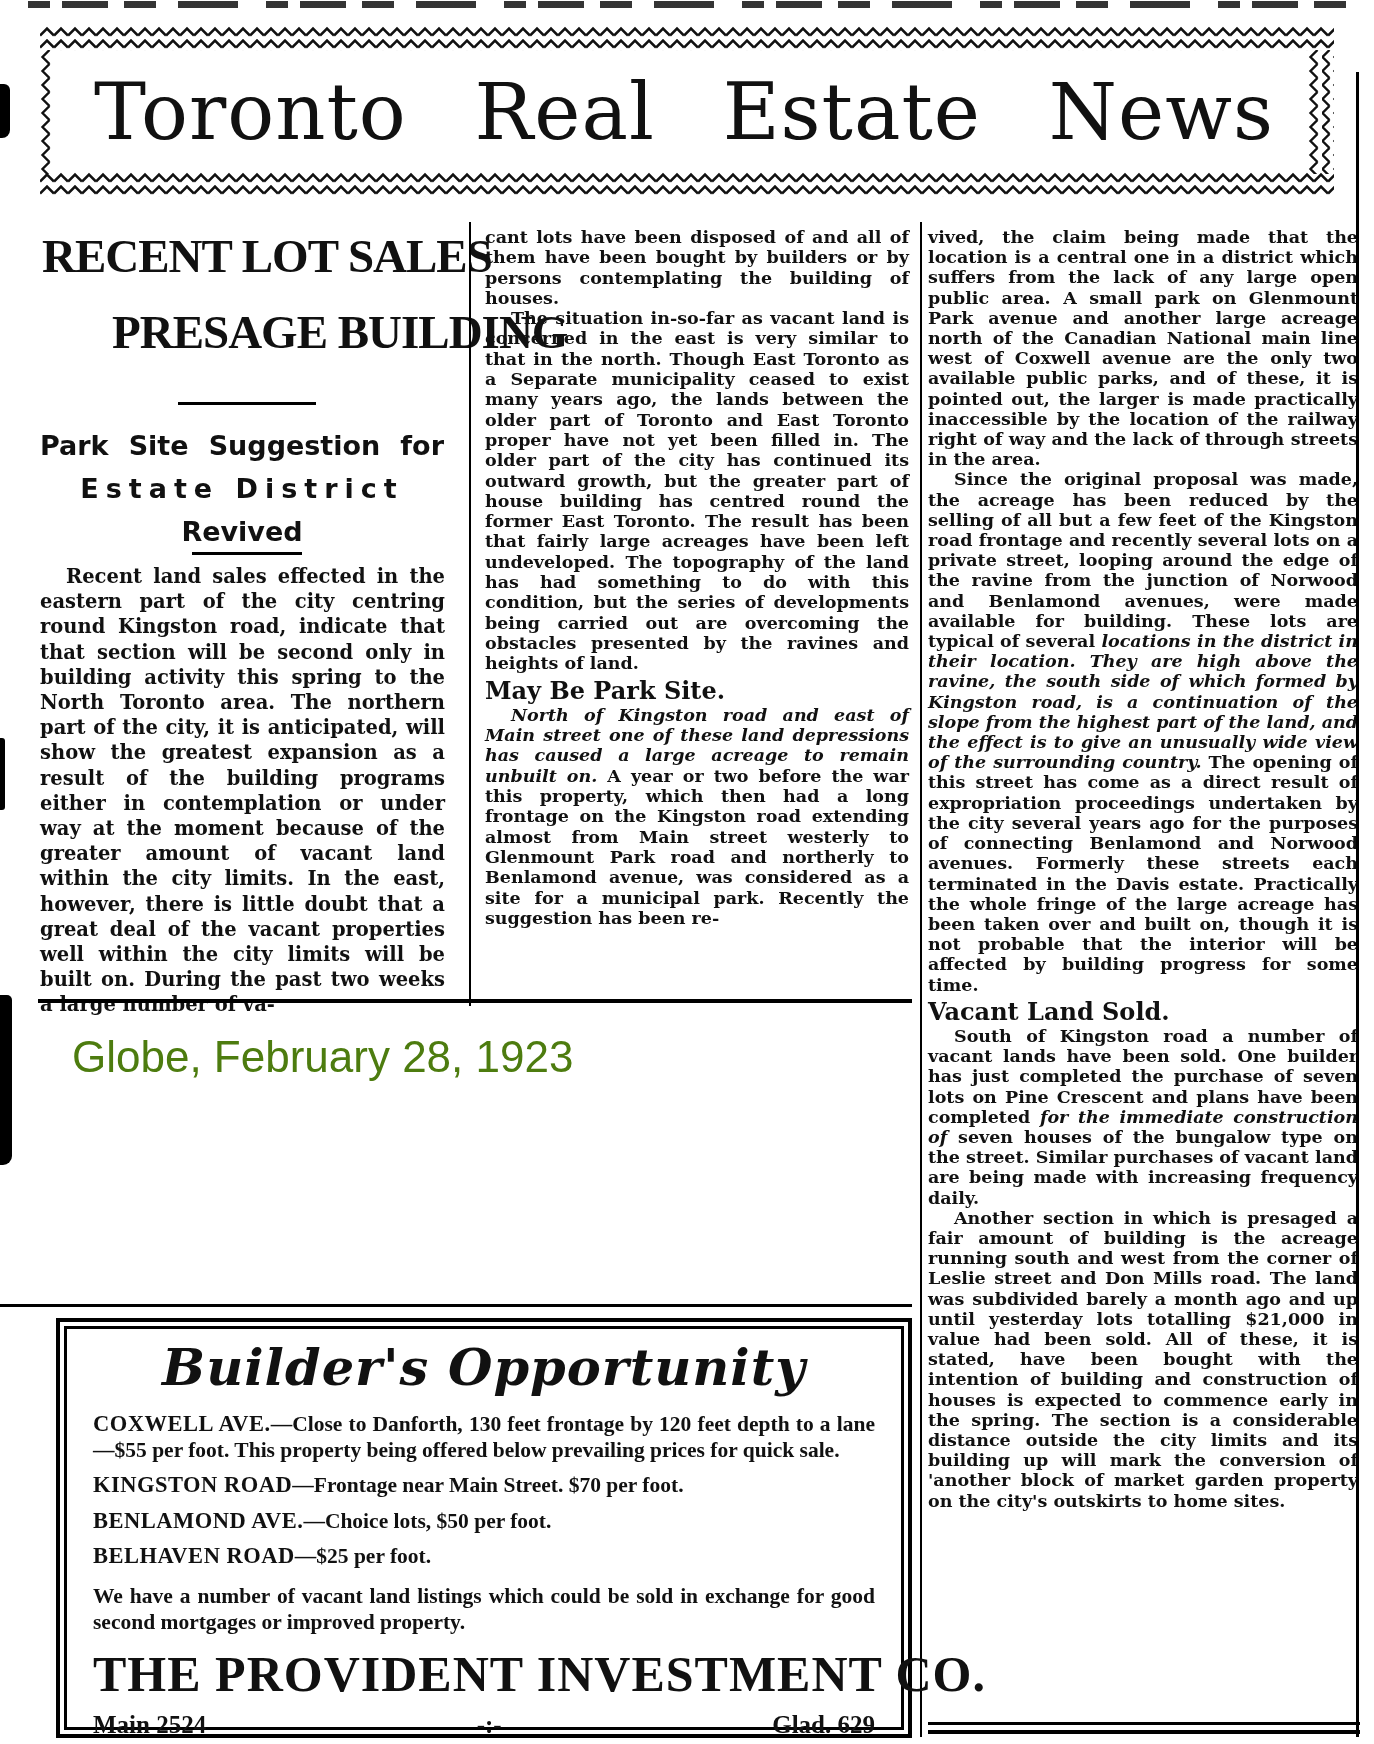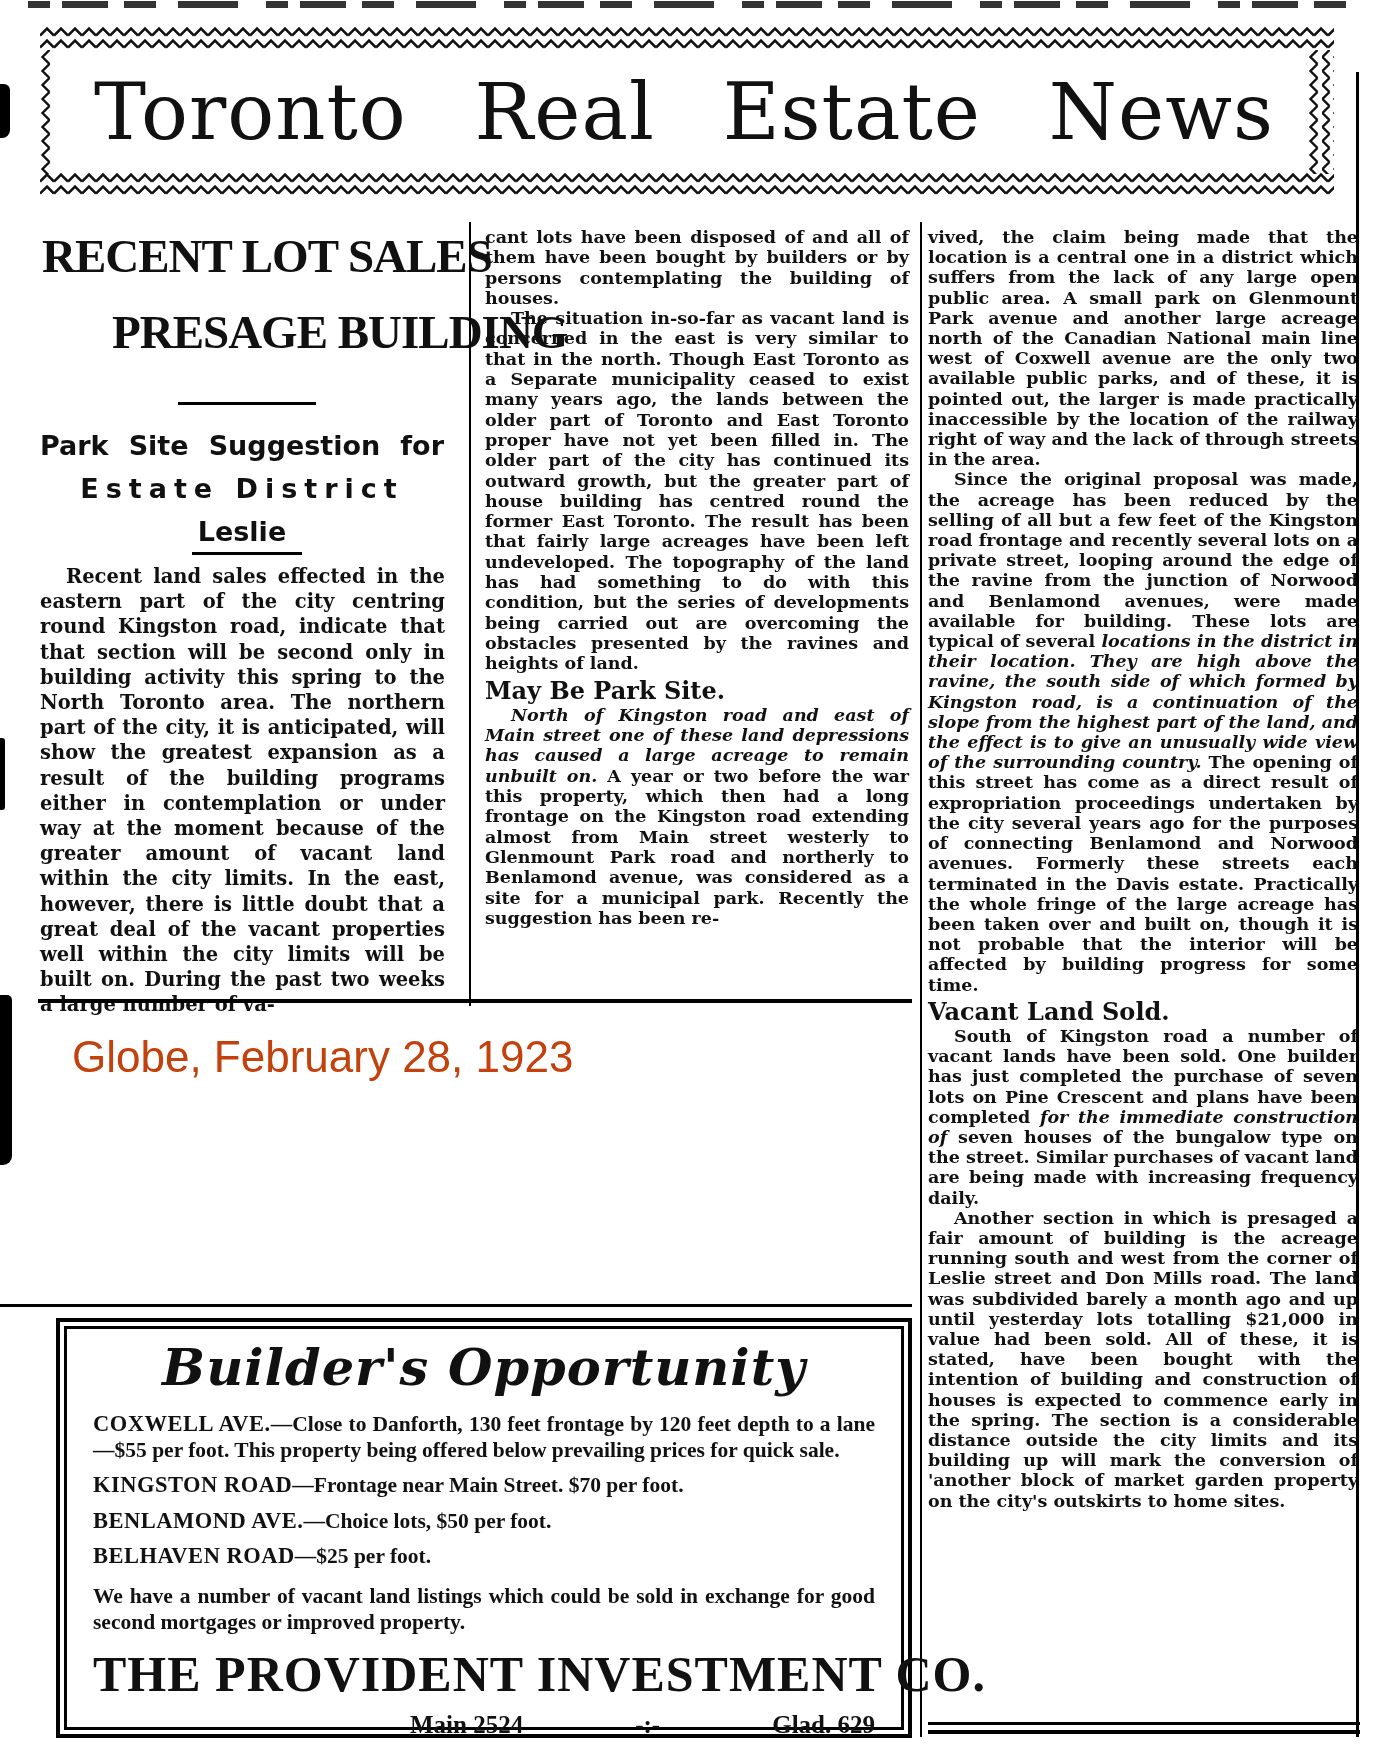--- a/index.html
+++ b/index.html
@@ -51,37 +51,37 @@
   .vr1{left:469px;top:222px;width:2px;height:784px;}
   .vr2{left:920px;top:222px;width:2px;height:1515px;}
   .vr3{left:1356px;top:72px;width:3px;height:1665px;}
   .c12-end{left:38px;top:999px;width:874px;height:4px;}
   .c3-end-a{left:928px;top:1722px;width:432px;height:3px;}
   .c3-end-b{left:928px;top:1730px;width:432px;height:4px;}
   .ad-top-rule{left:0;top:1304px;width:912px;height:3px;}
 
   
   .caption{position:absolute;left:72px;top:1032px;
-    font-family:"Liberation Sans",sans-serif;font-size:44px;color:#c2410c;}
+    font-family:"Liberation Sans",sans-serif;font-size:44px;color:#4d7c0f;}
 
   
   .adbox{position:absolute;left:56px;top:1318px;width:856px;height:420px;
     border:4px solid #000;padding:4px;box-sizing:border-box;}
   .adbox-inner{border:3px solid #000;height:100%;box-sizing:border-box;
     padding:6px 26px 4px 26px;display:flex;flex-direction:column;}
   .ad-title{text-align:center;font-style:italic;font-weight:bold;font-size:51px;
     letter-spacing:1px;margin:2px 0 14px 0;}
   .ad-listing{font-family:"Liberation Serif",serif;font-weight:bold;font-size:21.5px;
     line-height:25.5px;text-align:justify;margin:0 0 9px 0;}
   .ad-listing .lname{font-size:22.5px;letter-spacing:.5px;}
   .ad-note{font-family:"Liberation Serif",serif;font-weight:bold;font-size:21.5px;
     line-height:26px;text-align:justify;margin:4px 0 10px 0;}
   .ad-company{font-family:"Liberation Serif",serif;font-weight:bold;font-size:50px;
     letter-spacing:1px;text-align:center;margin:0 0 8px 0;white-space:nowrap;}
-  .ad-phones{display:flex;justify-content:flex-end;gap:112px;
+  .ad-phones{display:flex;justify-content:space-between;gap:112px;
     font-family:"Liberation Serif",serif;font-weight:bold;font-size:25px;}
 
   
   .artifact{position:absolute;background:#000;}
   .art1{left:0;top:84px;width:10px;height:54px;border-radius:0 6px 8px 0;}
   .art2{left:0;top:738px;width:5px;height:72px;border-radius:0 3px 3px 0;}
   .art3{left:0;top:995px;width:12px;height:170px;border-radius:0 5px 9px 0;}
 </style>
 </head>
 <body>
@@ -122,21 +122,21 @@
 
   <div class="headline">
     <div>RECENT LOT SALES</div>
     <div class="hl2">PRESAGE BUILDING</div>
   </div>
   <div class="hl-rule"></div>
 
   <div class="subhead">
     <div class="sh1">Park Site Suggestion for</div>
     <div class="sh2">Estate District</div>
-    <div>Leslie</div>
+    <div>Revived</div>
   </div>
   <div class="sh-rule"></div>
 
   <div class="col col1">
     <p class="bp ind">
       <span>Recent land sales effected in the eastern part of the city centring round Kingston road, indicate that that section will be second only in building activity this spring to the North Toronto area. The northern part of the city, it is anticipated, will show the greatest expansion as a result of the building programs either in contemplation or under way at the moment because of the greater amount of vacant land within the city limits. In the east, however, there is little doubt that a great deal of the vacant properties well within the city limits will be built on. During the past two weeks a large number of va-</span>
     </p>
   </div>
 
   <div class="col col2">

